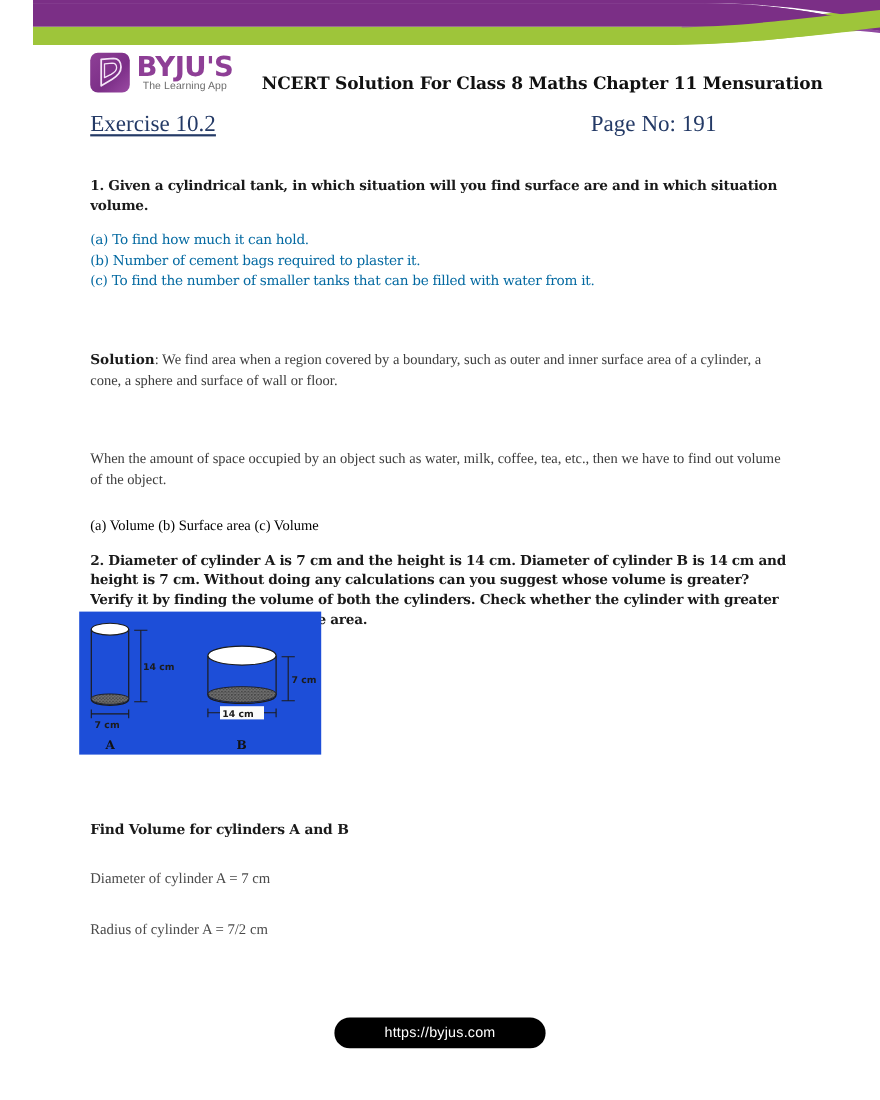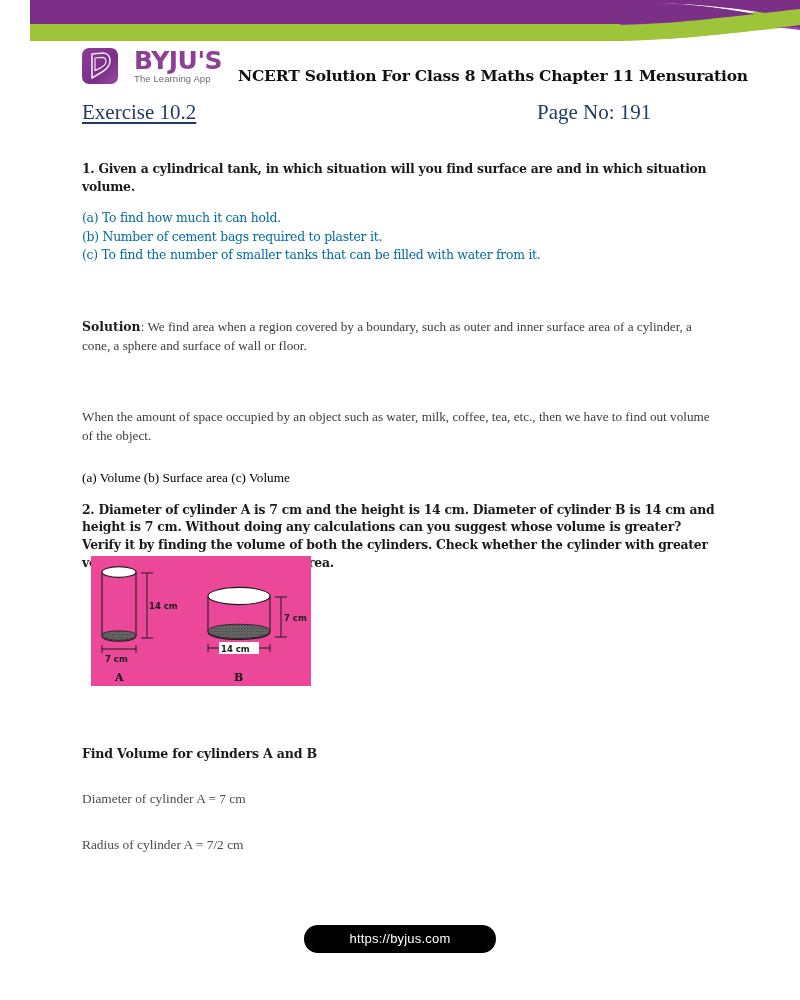--- a/index.html
+++ b/index.html
@@ -42,22 +42,23 @@
   .logo-mark {
     width: 36px;
     height: 36px;
     border-radius: 7px;
     background: linear-gradient(135deg, #8e3f96 0%, #7c2f88 60%, #9b4aa3 100%);
     position: relative;
     flex: 0 0 auto;
   }
   .logo-mark svg { position: absolute; top: 4px; left: 7px; }
   .logo-text {
-    margin-left: 16px;
+    margin-left: 6px;
     line-height: 1;
+    text-align: center;
   }
   .logo-byjus {
     font-family: "DejaVu Sans", sans-serif;
     font-weight: bold;
     font-size: 25px;
     letter-spacing: -0.5px;
     color: #8e3f96;
     display: block;
   }
   .logo-tag {
@@ -161,25 +162,25 @@
   }
   .calc {
     font-family: "Liberation Serif", serif;
     font-size: 13.4px;
     color: #4a4a4a;
   }
 
   
   .figure {
     position: absolute;
-    left: 91px;
+    left: 72px;
     top: 556px;
     width: 220px;
     height: 130px;
-    background: #ec4899;
+    background: #1d4ed8;
   }
   .figure svg { display: block; }
 
   
   .footer {
     position: absolute;
     left: 0;
     top: 925px;
     width: 800px;
     text-align: center;

